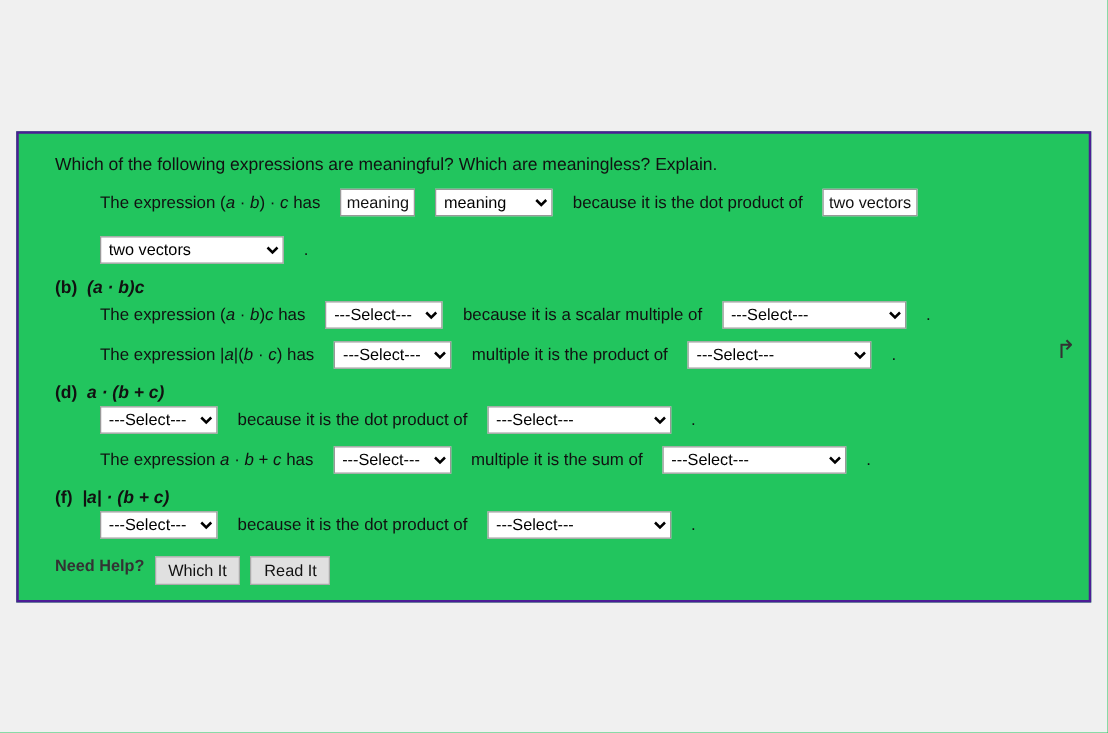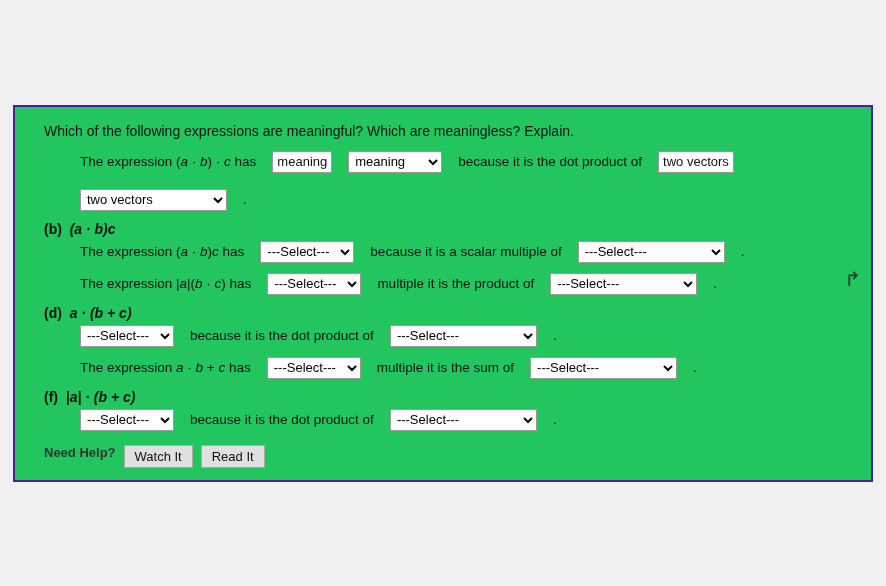--- a/index.html
+++ b/index.html
@@ -232,18 +232,18 @@
         <option>---Select---</option>
         <option>two vectors</option>
         <option>a vector and a scalar</option>
       </select>
       <span>.</span>
     </div>
   </div>
 
   <div class="footer">
     <span class="need-help-label">Need Help?</span>
-    <button class="footer-btn">Watch It</button>
+    <button class="footer-btn">Which It</button>
     <button class="footer-btn">Read It</button>
   </div>
 
   <div class="cursor-icon">↱</div>
 </div>
 
 </body></html>

